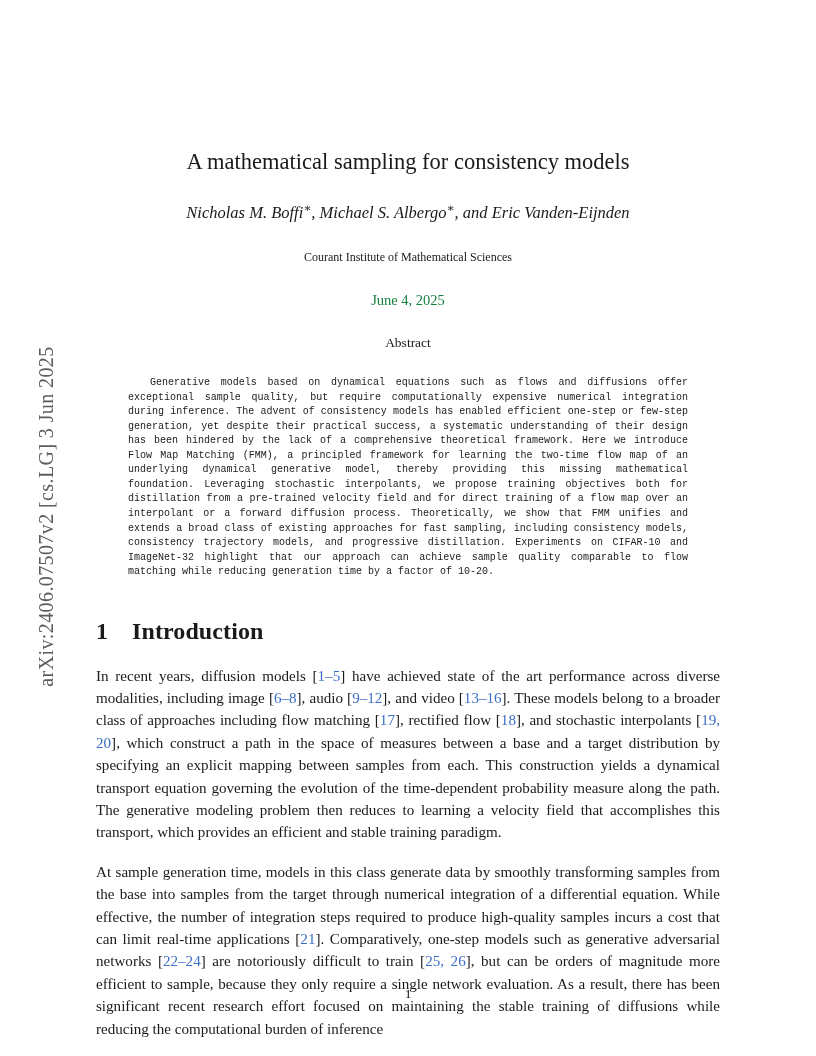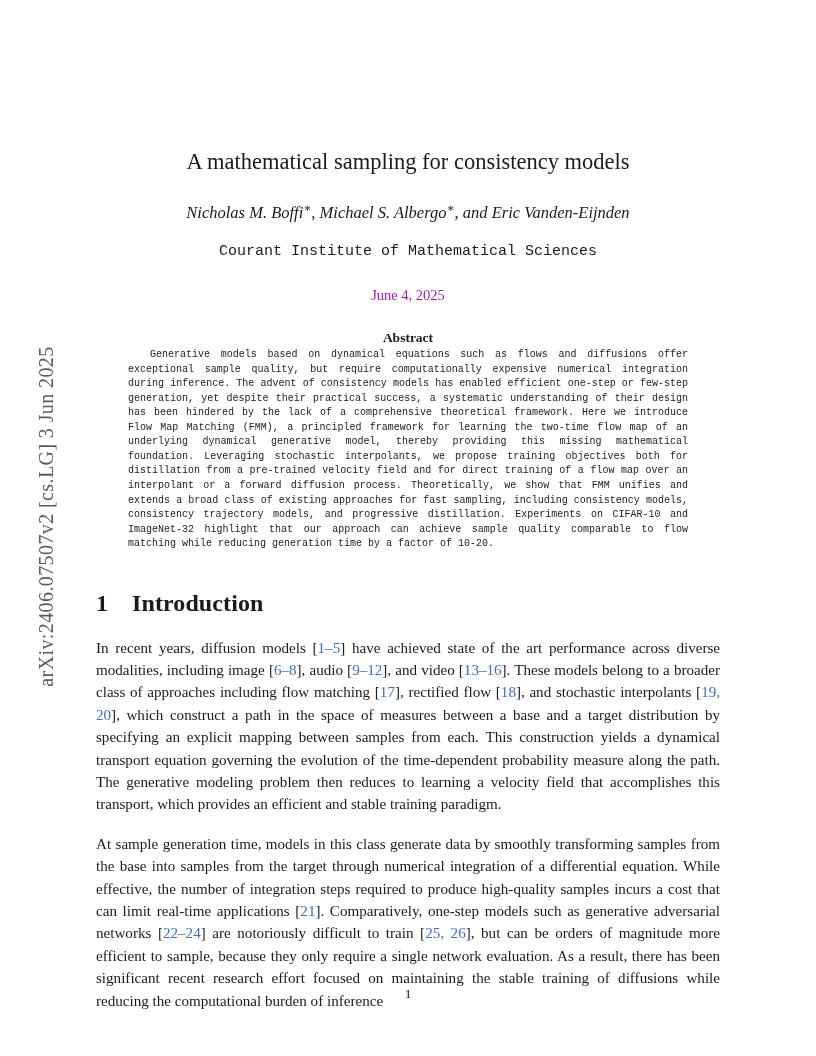--- a/index.html
+++ b/index.html
@@ -54,42 +54,41 @@
   .title-line { display: block; }
 
   .authors {
     margin-top: 26px;
     text-align: center;
     font-size: 16.5px;
     color: #1a1a1a;
     font-style: italic;
   }
   .affiliation {
-    margin-top: 20px;
+    margin-top: 27px;
     text-align: center;
-    font-size: 15px;
+    font-size: 12px;
     color: #1a1a1a;
-    font-family: Liberation Mono, monospace;
   }
   .date {
     margin-top: 27px;
     text-align: center;
     font-size: 14.5px;
-    color: #a21caf;
+    color: #15803d;
   }
 
   .abstract-block {
     margin: 0 32px;
     padding-top: 26px;
   }
   .abstract-heading {
     text-align: center;
     font-size: 13.5px;
-    font-weight: bold;
-    margin-bottom: 2px;
+    font-weight: normal;
+    margin-bottom: 25px;
   }
   .abstract-body {
     font-size: 10px;
     line-height: 1.455;
     text-align: justify;
     text-indent: 22px;
     hyphens: auto;
     font-family: Liberation Mono, monospace;
   }
 

